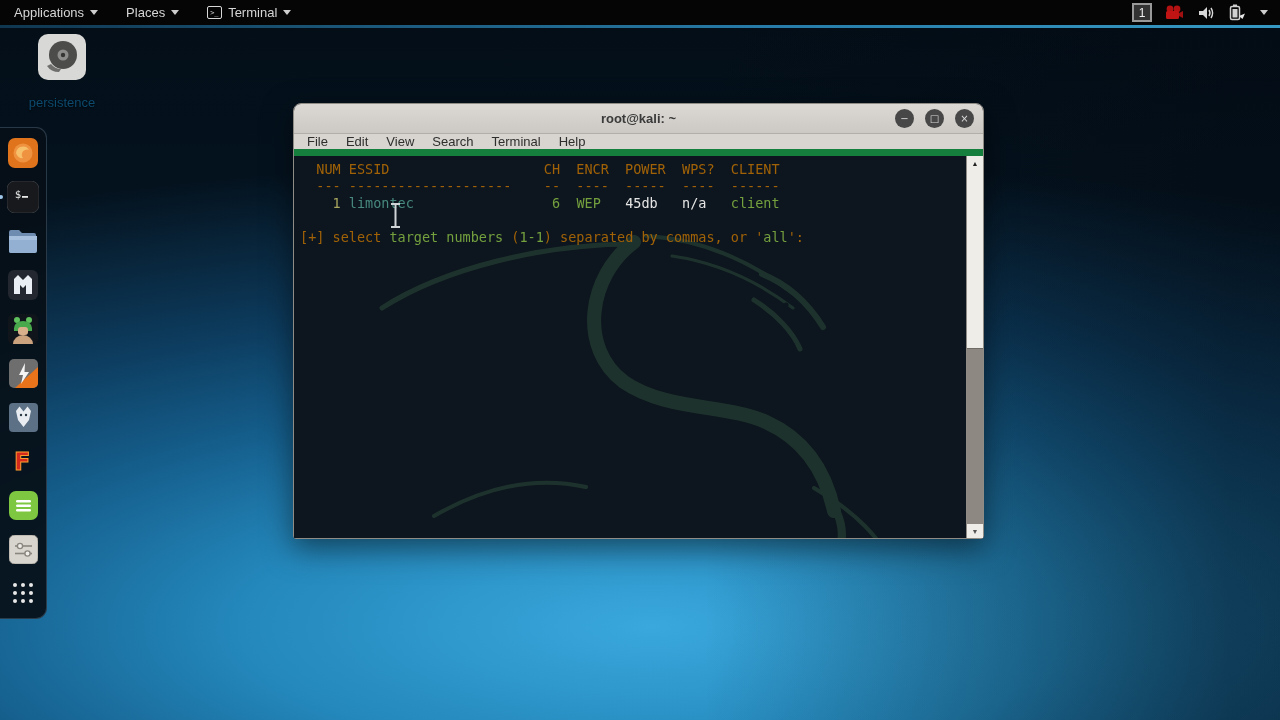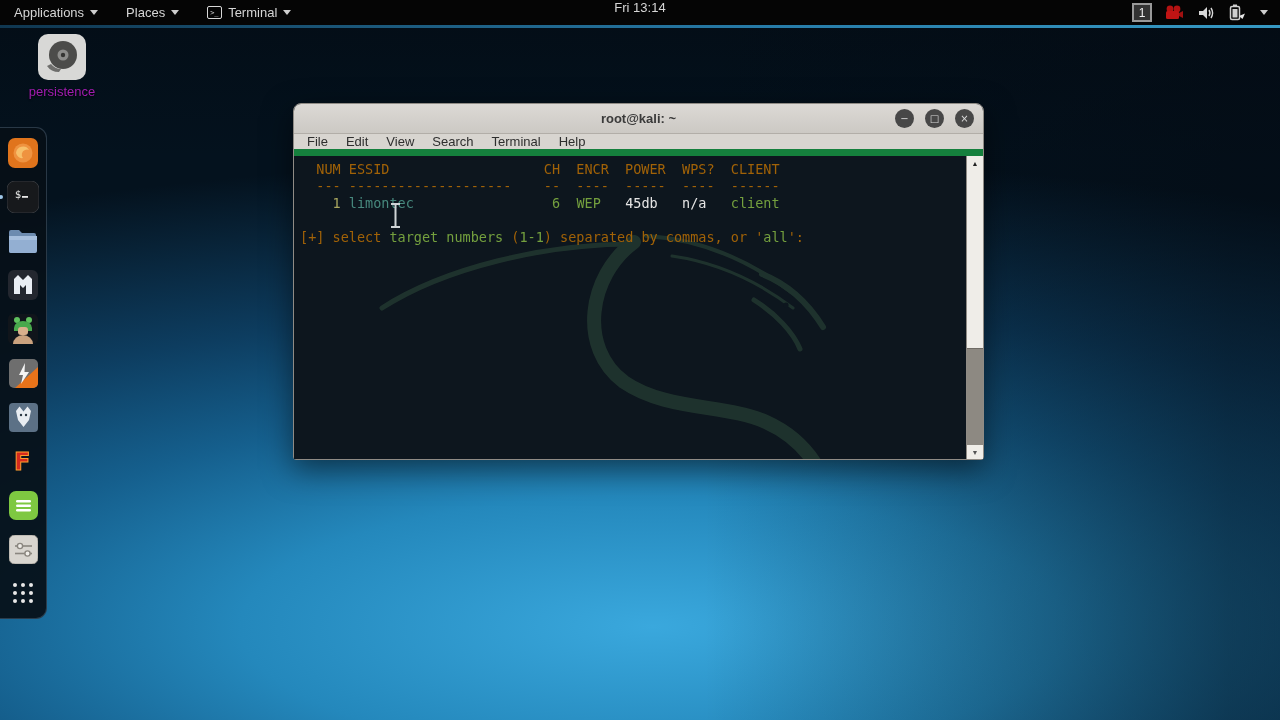--- a/index.html
+++ b/index.html
@@ -26,32 +26,32 @@
     font:7px "DejaVu Sans Mono",monospace; color:#d8d8d8; display:flex; align-items:center; padding-left:2px; }
   .tb-clock { position:absolute; left:0; right:0; text-align:center; pointer-events:none; }
   .tb-clock span { pointer-events:auto; }
   .tb-right { margin-left:auto; display:flex; align-items:center; gap:13px; padding-right:12px; height:100%; }
   .ws-box { width:20px; height:19px; border:2px solid #999; background:#333; color:#efefef;
     font-size:12px; display:flex; align-items:center; justify-content:center; }
 
   
   .desk-icon { position:absolute; left:28px; top:34px; width:68px; text-align:center; z-index:10; }
   .desk-icon .img { margin:0 auto; width:48px; height:46px; }
-  .desk-icon .lbl { margin-top:4px; color:#a21caf; font-size:13px; text-shadow:0 1px 2px rgba(0,0,0,.8); }
+  .desk-icon .lbl { margin-top:15px; color:#0c4a6e; font-size:13px; text-shadow:0 1px 2px rgba(0,0,0,.8); }
 
   
   .dock { position:absolute; left:0; top:127px; width:47px; height:492px;
     background:rgba(6,15,23,.92); border:1px solid rgba(110,135,160,.35); border-left:none;
     border-radius:0 11px 11px 0; display:flex; flex-direction:column; align-items:center;
     justify-content:space-between; padding:8px 0; z-index:20; }
   .dock-item { width:34px; height:34px; display:flex; align-items:center; justify-content:center; position:relative; }
   .run-dot { position:absolute; left:-7px; top:15px; width:4px; height:4px; border-radius:2px; background:#9fc6e8; }
 
   
-  .window { position:absolute; left:293px; top:103px; width:691px; height:357px;
+  .window { position:absolute; left:293px; top:103px; width:691px; height:436px;
     border-radius:8px 8px 3px 3px; box-shadow:0 10px 30px rgba(0,0,0,.5);
     border:1px solid #8f8b85; background:#0d161e; z-index:15; display:flex; flex-direction:column; }
   .titlebar { height:30px; background:linear-gradient(#dcd9d5,#ccc9c4);
     border-radius:7px 7px 0 0; border-bottom:1px solid #b2aea8;
     display:flex; align-items:center; position:relative; flex:0 0 auto; }
   .titlebar .title { position:absolute; left:0; right:0; text-align:center;
     font-size:13px; font-weight:600; color:#3a3a3a; pointer-events:none; }
   .winbtns { margin-left:auto; display:flex; gap:11px; padding-right:9px; z-index:2; }
   .winbtn { width:19px; height:19px; border-radius:50%; background:#474747; border:none;
     color:#d9d9d9; font-size:10px; line-height:19px; text-align:center; padding:0;
@@ -92,23 +92,20 @@
     <div class="tb-menu">
       <span>Places</span>
       <i class="chev"></i>
     </div>
     <div class="tb-menu">
       <span class="term-mini">&gt;_</span>
       <span>Terminal</span>
       <i class="chev"></i>
     </div>
   </div>
-  <div class="tb-clock">
-    <span>Fri 13:14</span>
-  </div>
   <div class="tb-right">
     <div class="ws-box">1</div>
     <svg width="19" height="15" viewBox="0 0 19 15">
       <circle cx="5" cy="4" r="3.4" fill="#b41212"></circle>
         <circle cx="12" cy="4" r="3.4" fill="#b41212"></circle>
       <rect x="1" y="6" width="13" height="8" rx="1.5" fill="#c01414"></rect>
       <path d="M14 8 L18 6 V13 L14 11 Z" fill="#a01010"></path>
     </svg>
     <svg width="19" height="16" viewBox="0 0 19 16">
       <path d="M2 6 H6 L10 2 V14 L6 10 H2 Z" fill="#d8d8d8"></path>

